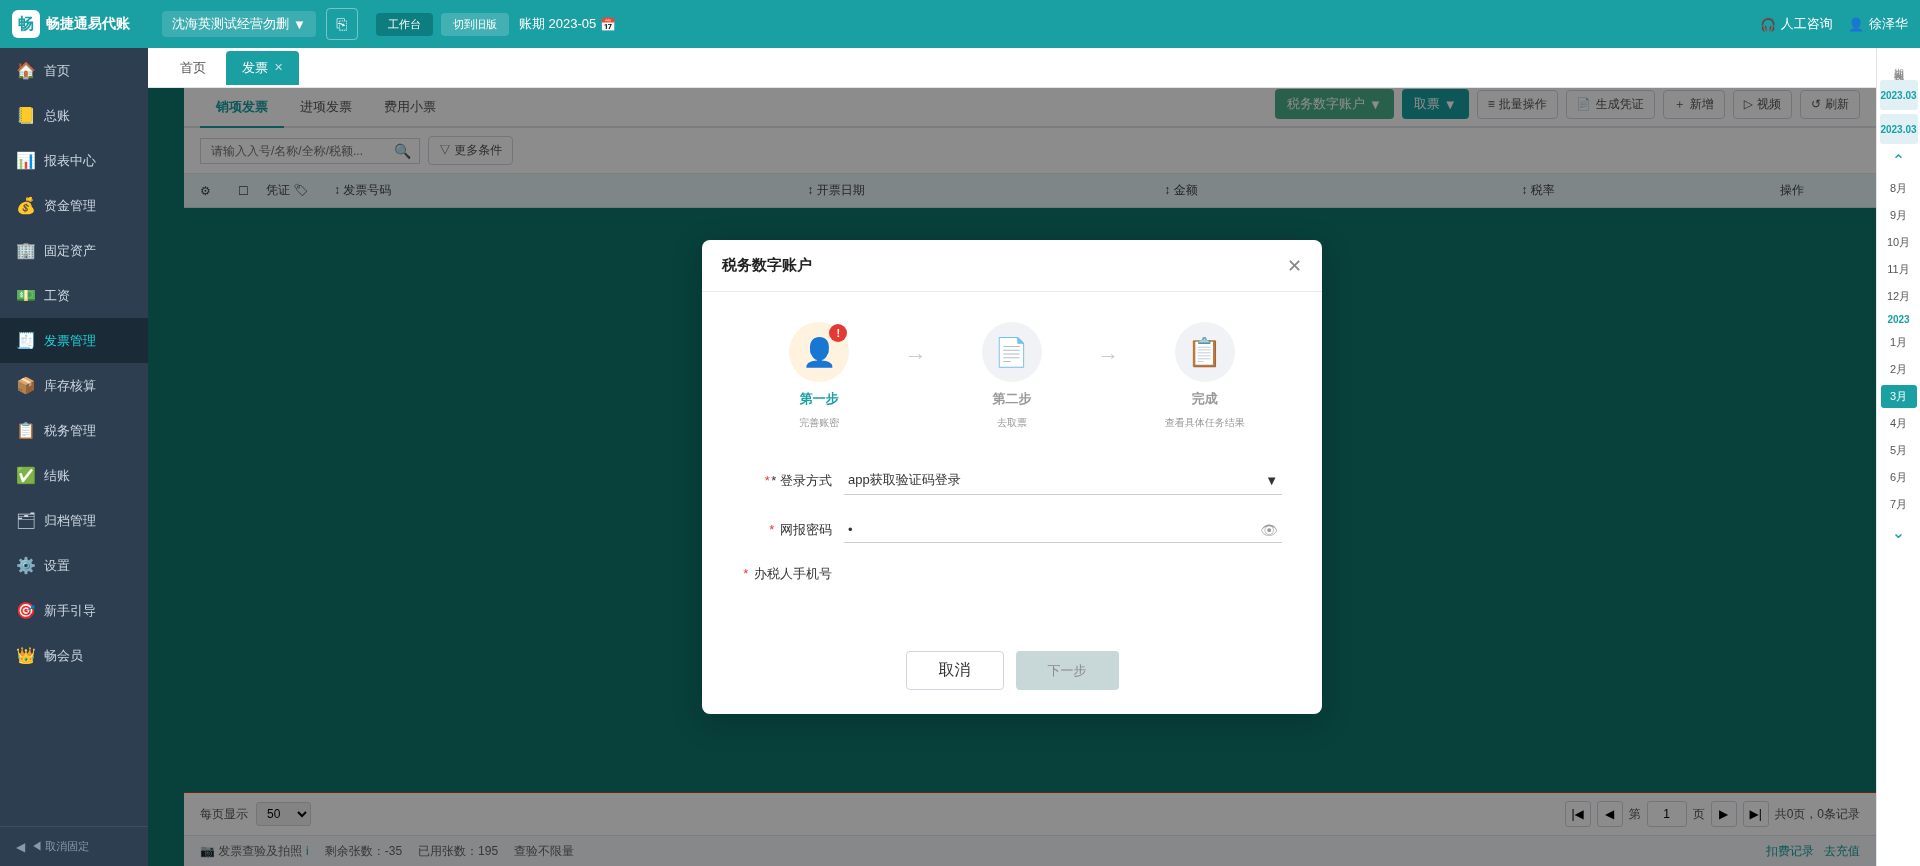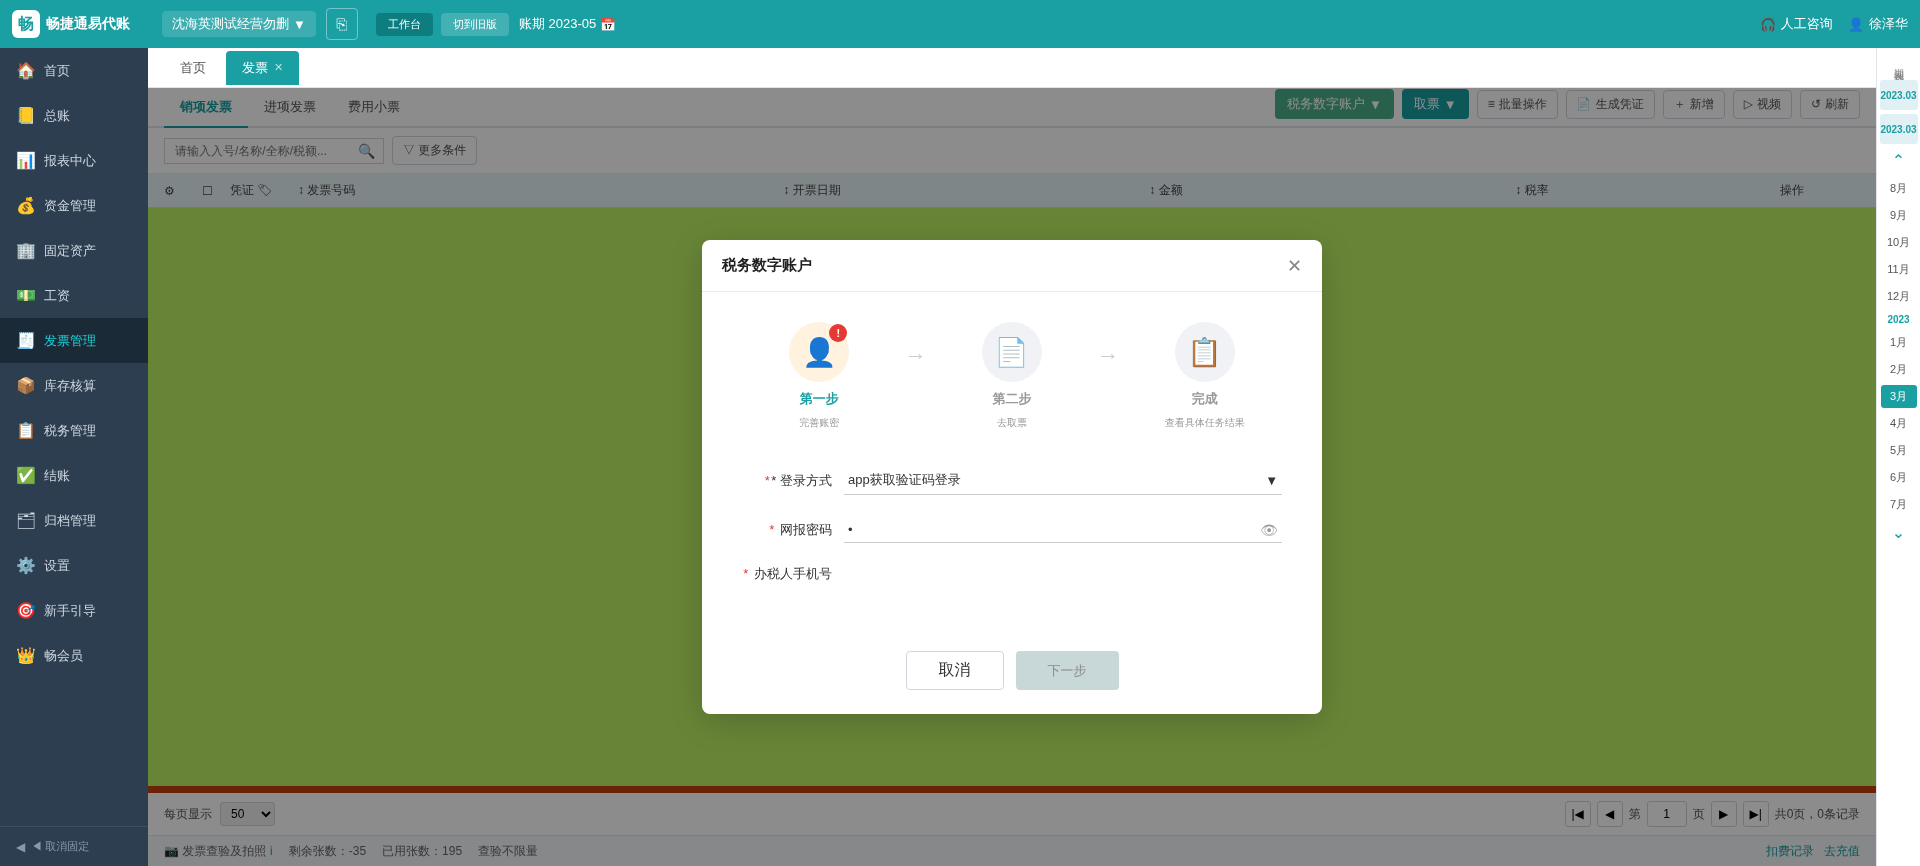--- a/index.html
+++ b/index.html
@@ -141,24 +141,25 @@
       background: #1a9fa3;
       color: #fff;
     }
     .tab-close { font-size: 11px; opacity: 0.7; }
 
     
     .page-content {
       flex: 1;
       display: flex;
       flex-direction: column;
-      background: #bef264;
+      background: #0f766e;
       margin: 0;
       overflow: hidden;
       position: relative;
+      padding-left: 36px;
     }
 
     
     .sub-tabs {
       display: flex;
       align-items: center;
       border-bottom: 2px solid #e0e4ea;
       padding: 0 16px;
       background: #fff;
       gap: 0;
@@ -270,21 +271,21 @@
       color: #aaa;
       font-size: 13px;
     }
 
     
     .pagination {
       display: flex;
       align-items: center;
       justify-content: space-between;
       padding: 8px 16px;
-      border-top: 7px solid #c2410c;
+      border-top: 1px solid #c2410c;
       font-size: 12px;
       color: #555;
       background: #fff;
     }
     .pagination-controls { display: flex; align-items: center; gap: 6px; }
     .page-btn {
       width: 26px; height: 26px;
       border: 1px solid #d0d6de;
       border-radius: 3px;
       background: #fff;

